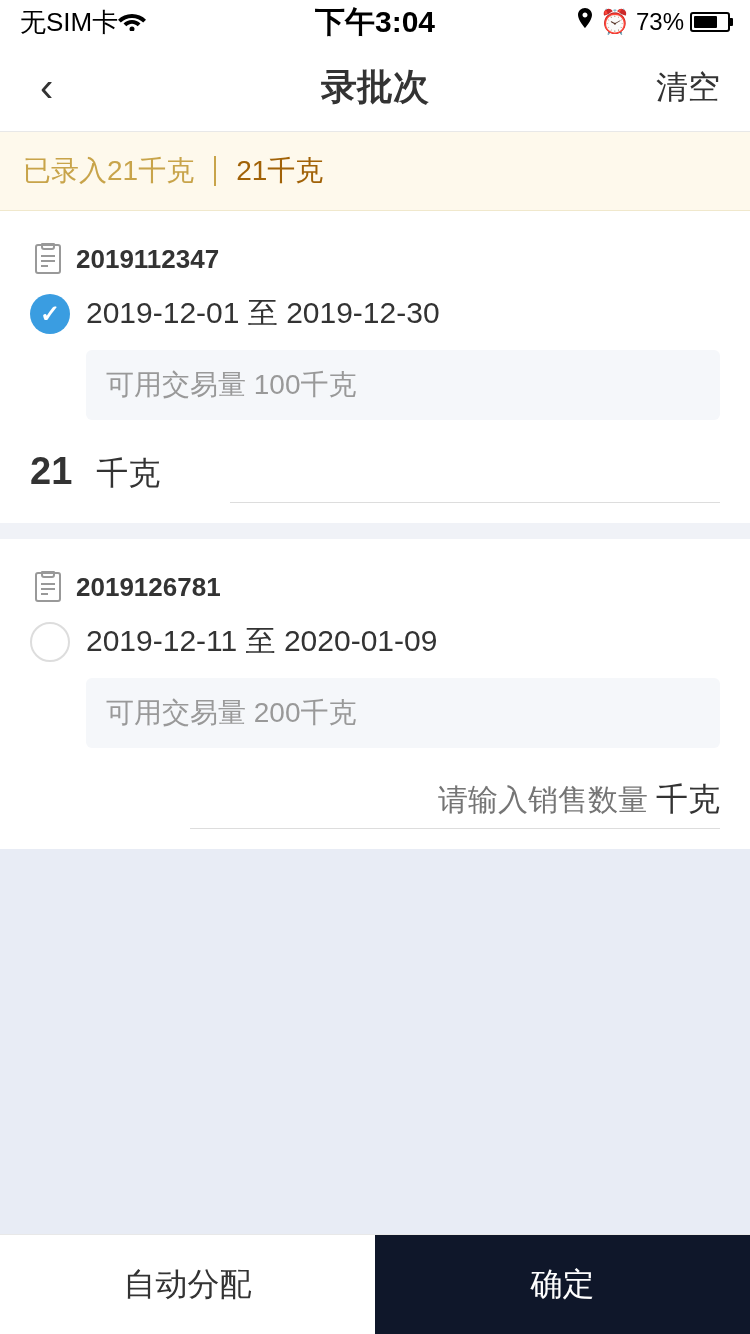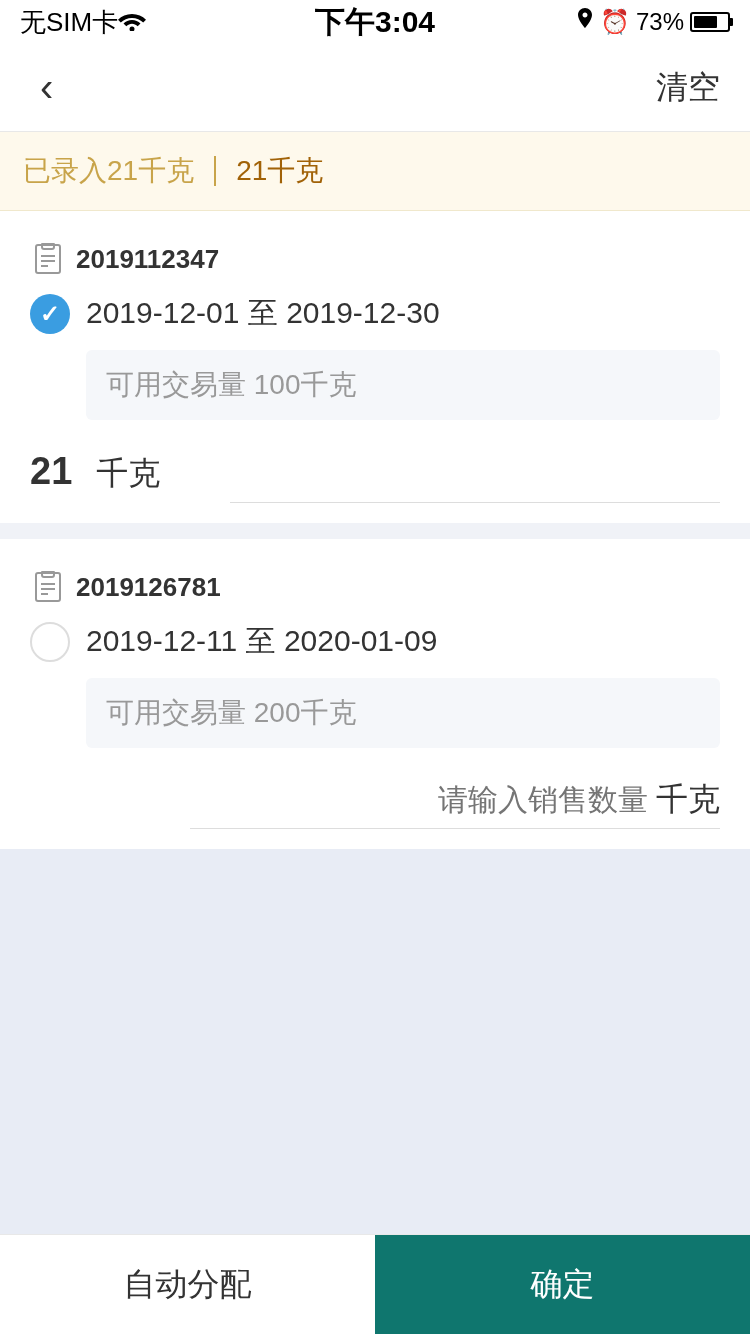--- a/index.html
+++ b/index.html
@@ -249,21 +249,21 @@
       border: none;
       cursor: pointer;
     }
     .btn-confirm {
       flex: 1;
       display: flex;
       align-items: center;
       justify-content: center;
       font-size: 32px;
       color: #fff;
-      background: #0f766e;
+      background: #0f172a;
       border: none;
       cursor: pointer;
     }
 
     
     .nav-wrapper {
       position: relative;
       display: flex;
       align-items: center;
     }
@@ -306,20 +306,21 @@
       <span>⏰</span>
       <span>73%</span>
       <span class="battery-icon">
         <span class="battery-fill"></span>
       </span>
     </div>
   </div>
 
   <div class="nav-bar nav-wrapper">
     <span class="nav-back">‹</span>
+    <span class="nav-title">录批次</span>
     <span class="nav-clear">清空</span>
   </div>
 
   <div class="info-banner">
     <span class="info-text-1">已录入21千克</span>
     <div class="info-divider"></div>
     <span class="info-text-2">21千克</span>
   </div>
 
   <div class="content-area">

